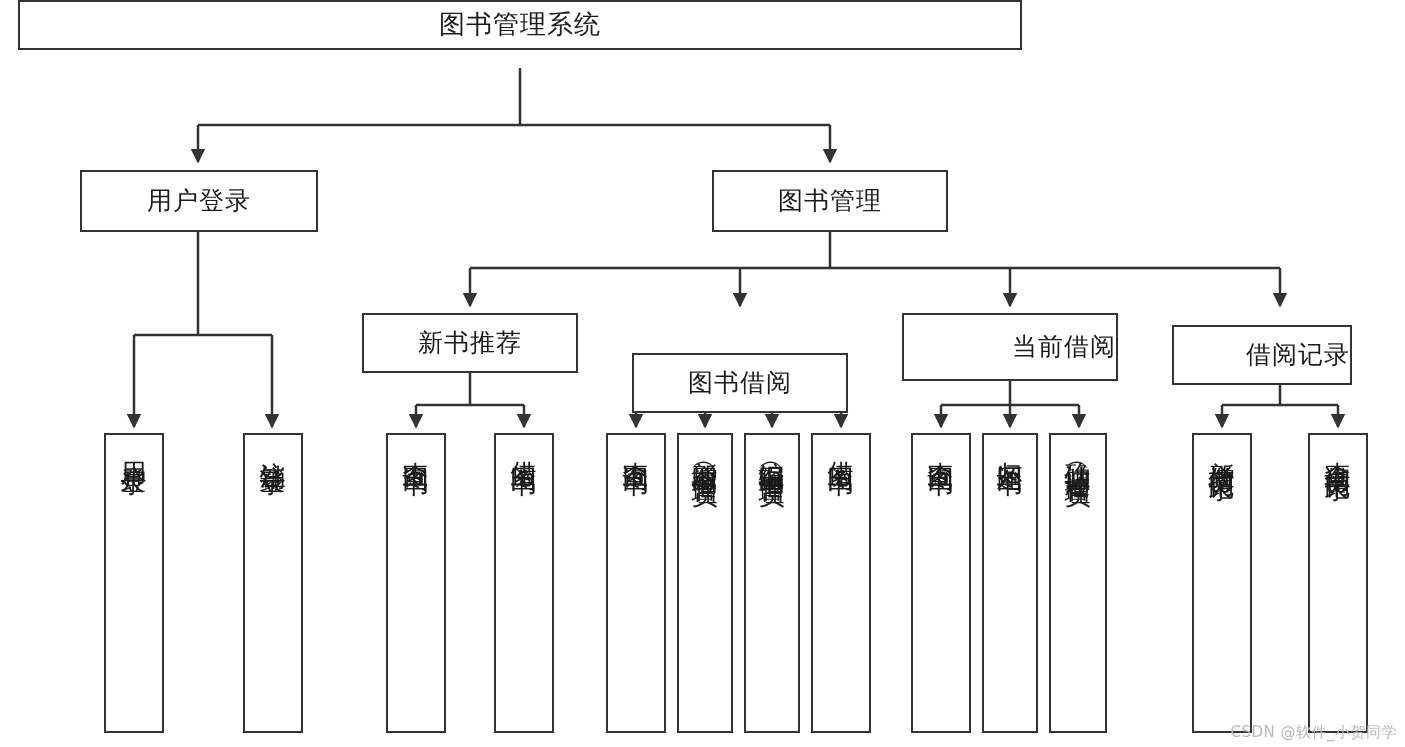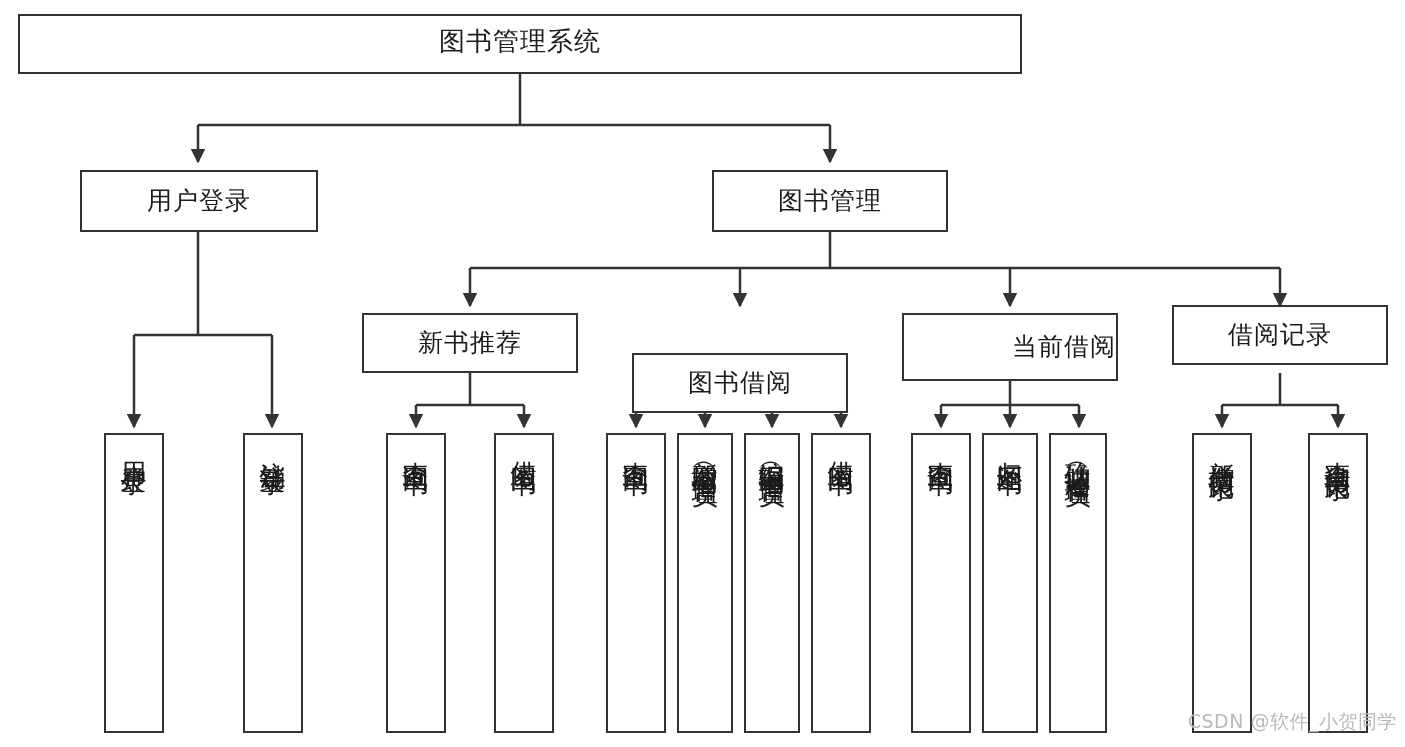--- a/index.html
+++ b/index.html
@@ -47,22 +47,22 @@
     -webkit-text-orientation:upright;
     font-size:26px;
     letter-spacing:3px;
     line-height:1;
     white-space:nowrap;
     transform:translateX(0px);
   }
   .watermark{
     position:absolute;
     right:8px;
-    bottom:12px;
-    font-size:19px;
+    bottom:5px;
+    font-size:15px;
     color:#b9b9b9;
     letter-spacing:0.5px;
     white-space:nowrap;
     pointer-events:none;
   }
 </style>
 </head>
 <body>
 
 <div id="canvas">
@@ -113,41 +113,41 @@
       <path d="M 1010 405 L 1010 427" marker-end="url(#arrow)"></path>
       <path d="M 1079 405 L 1079 427" marker-end="url(#arrow)"></path>
 
       <path d="M 1280 373 L 1280 405"></path>
       <path d="M 1222 405 L 1338 405"></path>
       <path d="M 1222 405 L 1222 427" marker-end="url(#arrow)"></path>
       <path d="M 1338 405 L 1338 427" marker-end="url(#arrow)"></path>
     </g>
   </svg>
 
-  <div class="node horiz root" style="left:18px; top:14px; width:1004px; height:60px;font-family:Liberation Mono, monospace;">
+  <div class="node horiz root" style="left:18px; top:0; width:1004px; height:50px;">
     <span class="label">图书管理系统</span>
   </div>
 
   <div class="node horiz" style="left:80px; top:170px; width:238px; height:62px;">
     <span class="label">用户登录</span>
   </div>
   <div class="node horiz" style="left:712px; top:170px; width:236px; height:62px;">
     <span class="label">图书管理</span>
   </div>
 
   <div class="node horiz" style="left:362px; top:313px; width:216px; height:60px;align-items:center;">
     <span class="label">新书推荐</span>
   </div>
   <div class="node horiz" style="left:632px; top:313px; width:216px; height:60px;margin-top:40px;">
     <span class="label">图书借阅</span>
   </div>
   <div class="node horiz" style="left:902px; top:313px; width:216px; height:68px;justify-content:flex-end;">
     <span class="label">当前借阅</span>
   </div>
-  <div class="node horiz" style="left:1172px; top:305px; width:216px; height:60px;">
+  <div class="node horiz" style="left:1172px; top:325px; width:180px; height:60px;justify-content:flex-end;">
     <span class="label">借阅记录</span>
   </div>
 
   <div class="node vert" style="left:104px; top:433px; width:60px; height:300px;">
     <span class="label">用户登录</span>
   </div>
   <div class="node vert" style="left:243px; top:433px; width:60px; height:300px;">
     <span class="label">注销登录</span>
   </div>
 

